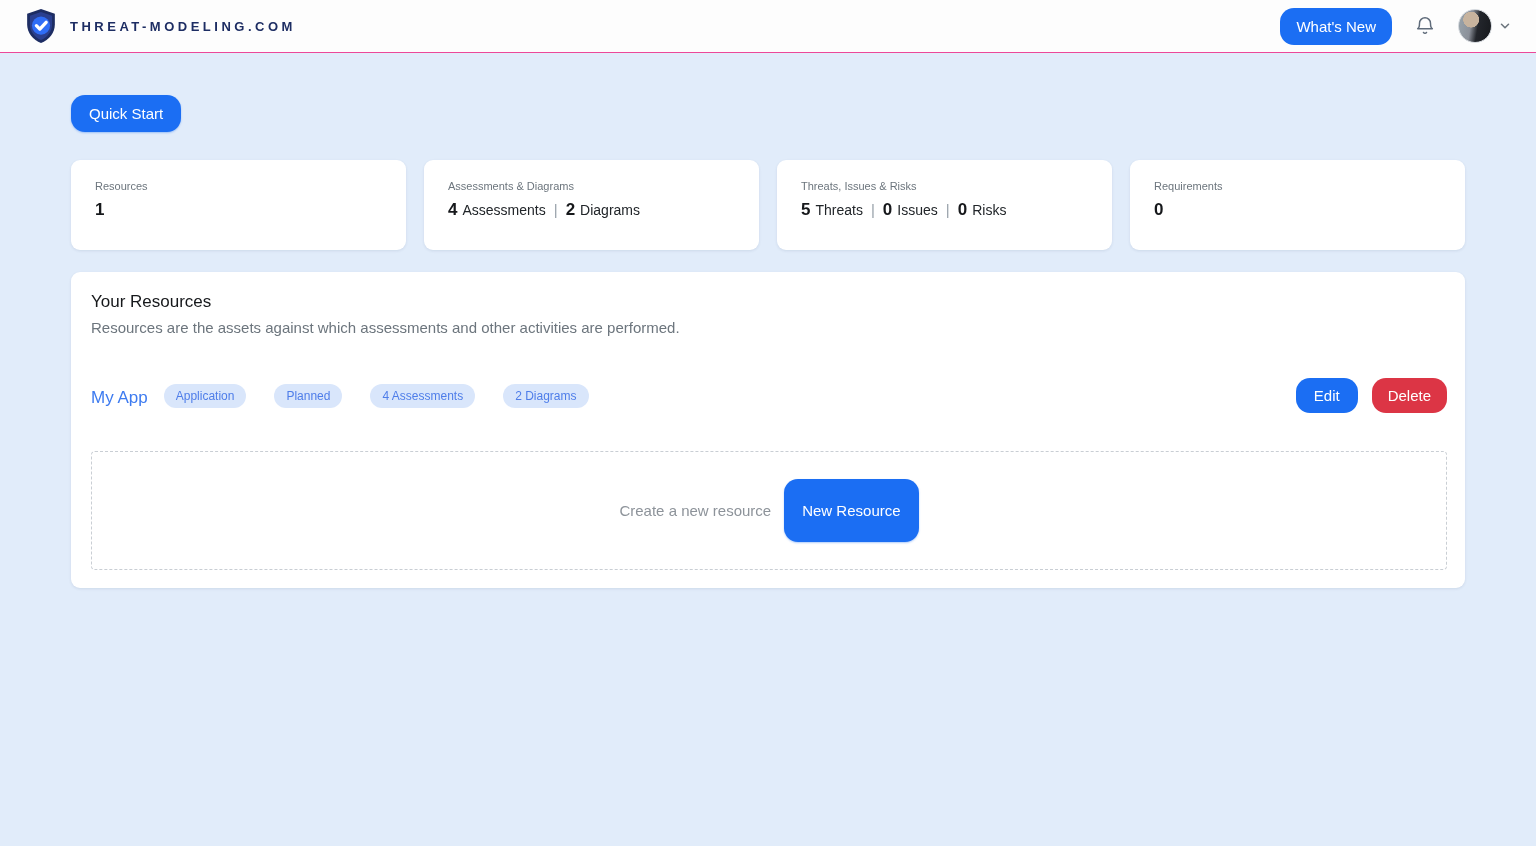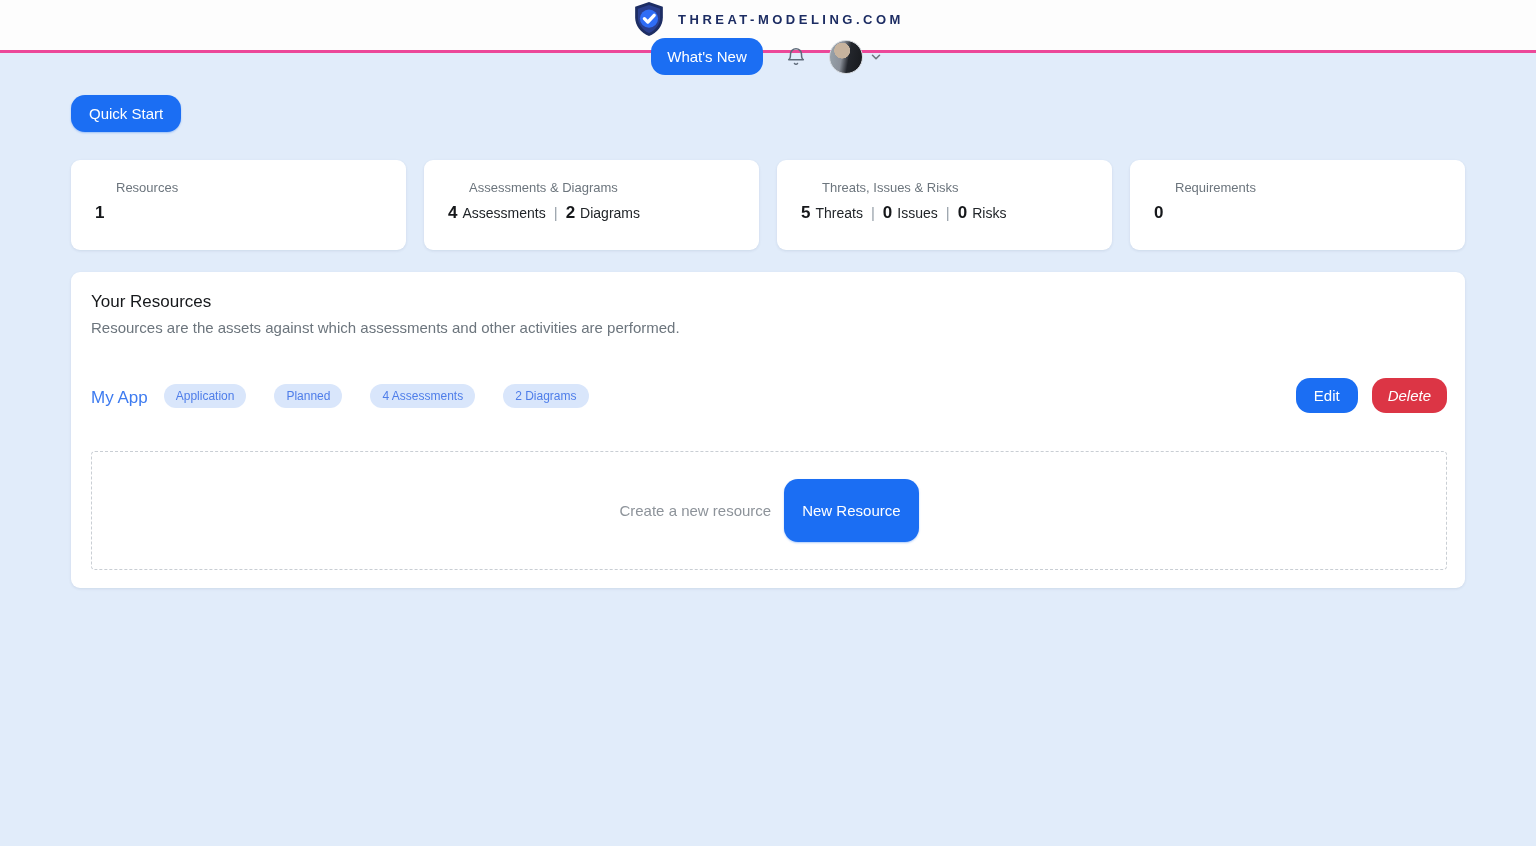--- a/index.html
+++ b/index.html
@@ -8,26 +8,25 @@
     font-family: "Liberation Sans", "DejaVu Sans", sans-serif;
     background: #e1ecfa;
     color: #212529;
     overflow: hidden;
   }
 
   
   .navbar {
     height: 53px;
     background: #fdfdfd;
-    border-bottom: 3px solid #ec4899;
+    border-bottom: 1px solid #ec4899;
     display: flex;
     align-items: center;
     justify-content: space-between;
     padding: 0 24px 0 22px;
-    flex-direction: column;
   }
   .brand { display: flex; align-items: center; gap: 10px; cursor: pointer; }
   .brand svg { width: 38px; height: 38px; }
   .brand-text {
     font-size: 13px;
     font-weight: 700;
     letter-spacing: 3.5px;
     color: #1d2d63;
   }
   .nav-right { display: flex; align-items: center; gap: 22px; }
@@ -68,21 +67,21 @@
     grid-template-columns: repeat(4, 1fr);
     gap: 18px;
   }
   .stat-card {
     background: #fff;
     border-radius: 9px;
     box-shadow: 0 1px 3px rgba(30,50,90,.10);
     padding: 20px 24px;
     min-height: 90px;
   }
-  .stat-label { font-size: 13px; color: #6c757d; margin-left: 21px; }
+  .stat-label { font-size: 11px; color: #6c757d; }
   .stat-value { margin-top: 8px; font-size: 14px; color: #212529; display: flex; align-items: baseline; flex-wrap: wrap; gap: 5px; }
   .stat-value .num { font-size: 17px; font-weight: 700; color: #16181b; }
   .stat-value .sep { color: #97a0a9; font-weight: 400; padding: 0 3px; font-size: 15px; }
 
   
   .panel {
     margin-top: 22px;
     background: #fff;
     border-radius: 9px;
     box-shadow: 0 1px 3px rgba(30,50,90,.10);
@@ -103,21 +102,21 @@
   .badge {
     background: #d9e6fb;
     color: #4e7de9;
     font-size: 12px;
     padding: 5px 12px;
     border-radius: 999px;
     white-space: nowrap;
   }
   .resource-actions { display: flex; gap: 14px; }
   .btn-edit { padding: 9px 18px; }
-  .btn-delete { padding: 9px 16px; font-style: italic; }
+  .btn-delete { padding: 9px 16px; }
 
   .create-area {
     margin-top: 38px;
     border: 1px dashed #c9ced4;
     border-radius: 4px;
     height: 119px;
     display: flex;
     flex-direction: row;
     align-items: center;
     justify-content: center;

